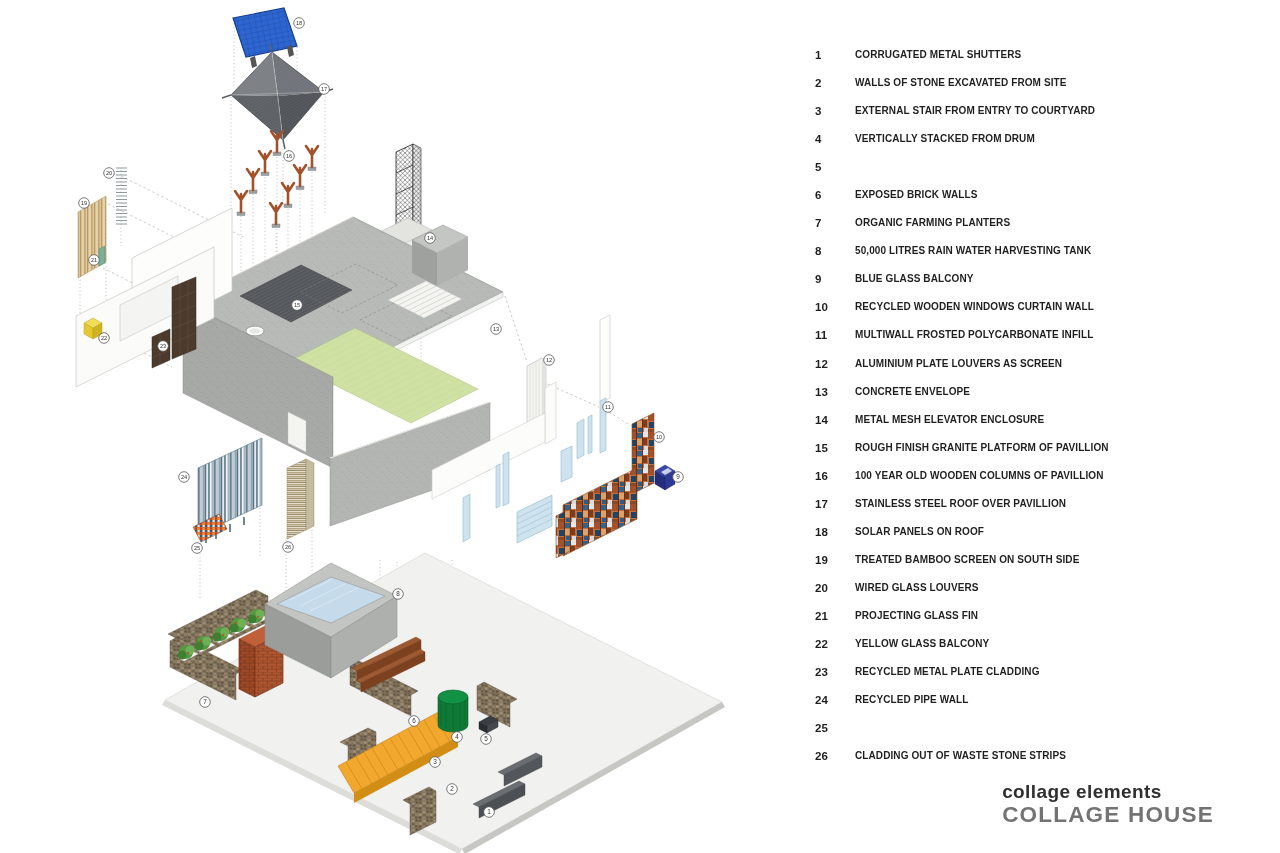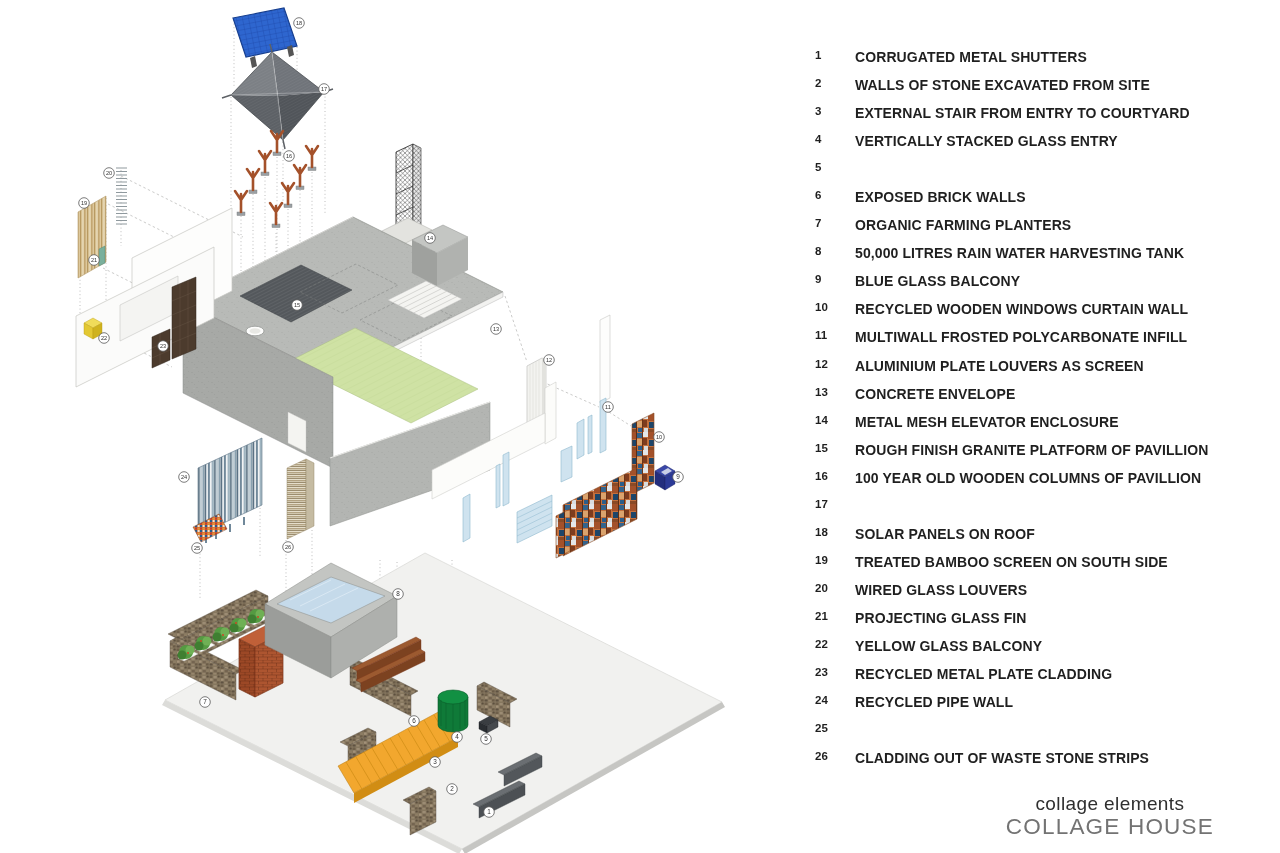--- a/index.html
+++ b/index.html
@@ -2,22 +2,22 @@
 <html><head>
 <meta charset="utf-8">
 <style>
   html,body{margin:0;padding:0;background:#fff;}
   .page{position:relative;width:1280px;height:853px;background:#ffffff;overflow:hidden;
         font-family:"Liberation Sans",sans-serif;}
   .diagram{position:absolute;left:0;top:0;width:760px;height:853px;}
   .legend{position:absolute;left:815px;top:49px;width:450px;}
   .legend-row{display:flex;align-items:flex-start;height:28.05px;}
   .legend-num{width:40px;font-size:11.5px;font-weight:700;color:#1f1f1f;letter-spacing:.1px;}
-  .legend-lbl{flex:1;font-size:14px;font-weight:700;color:#1f1f1f;letter-spacing:.1px;}
-  .titleblock{position:absolute;right:66px;bottom:14px;text-align:center;line-height:1.12;}
+  .legend-lbl{flex:1;font-size:10px;font-weight:700;color:#1f1f1f;letter-spacing:.1px;}
+  .titleblock{position:absolute;right:66px;bottom:26px;text-align:left;line-height:1.12;font-weight:bold;}
   .title-sub{font-size:19px;color:#2f2f2f;letter-spacing:.4px;}
   .title-main{font-size:22.5px;color:#737373;letter-spacing:1.2px;}
 </style>
 </head>
 <body>
 
 <div class="page">
 
   <div class="diagram">
   <svg viewBox="0 0 760 853" width="760" height="853" xmlns="http://www.w3.org/2000/svg">
@@ -542,21 +542,21 @@
       <div class="legend-lbl">WALLS OF STONE EXCAVATED FROM SITE</div>
     </div>
 
     <div class="legend-row">
       <div class="legend-num">3</div>
       <div class="legend-lbl">EXTERNAL STAIR FROM ENTRY TO COURTYARD</div>
     </div>
 
     <div class="legend-row">
       <div class="legend-num">4</div>
-      <div class="legend-lbl">VERTICALLY STACKED GLASS ENTRY</div>
+      <div class="legend-lbl">VERTICALLY STACKED FROM DRUM</div>
     </div>
 
     <div class="legend-row">
       <div class="legend-num">5</div>
     </div>
 
     <div class="legend-row">
       <div class="legend-num">6</div>
       <div class="legend-lbl">EXPOSED BRICK WALLS</div>
     </div>
@@ -606,20 +606,21 @@
       <div class="legend-lbl">ROUGH FINISH GRANITE PLATFORM OF PAVILLION</div>
     </div>
 
     <div class="legend-row">
       <div class="legend-num">16</div>
       <div class="legend-lbl">100 YEAR OLD WOODEN COLUMNS OF PAVILLION</div>
     </div>
 
     <div class="legend-row">
       <div class="legend-num">17</div>
+      <div class="legend-lbl">STAINLESS STEEL ROOF OVER PAVILLION</div>
     </div>
 
     <div class="legend-row">
       <div class="legend-num">18</div>
       <div class="legend-lbl">SOLAR PANELS ON ROOF</div>
     </div>
 
     <div class="legend-row">
       <div class="legend-num">19</div>
       <div class="legend-lbl">TREATED BAMBOO SCREEN ON SOUTH SIDE</div>

